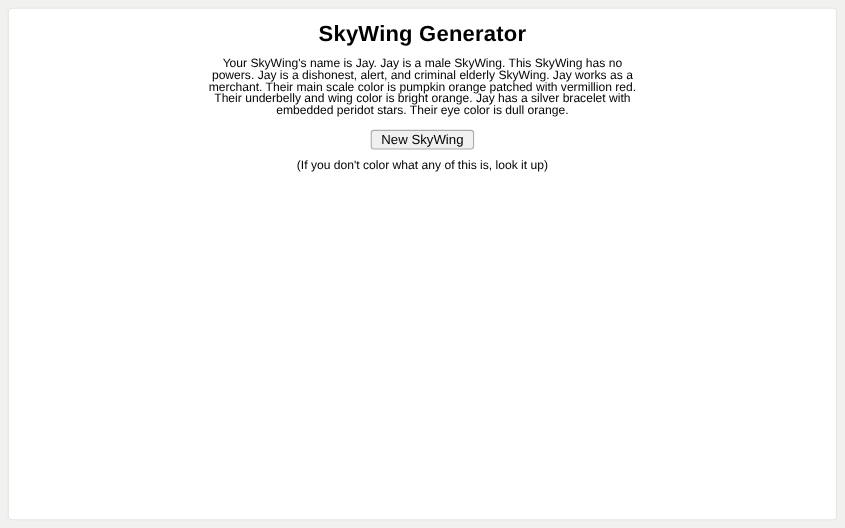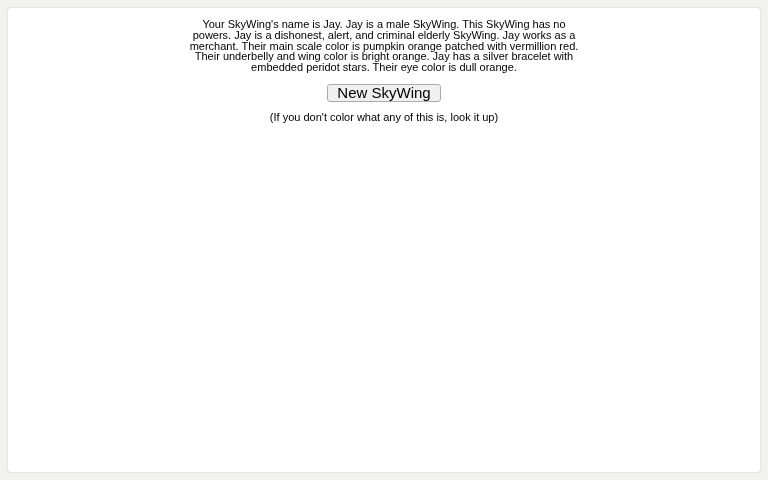--- a/index.html
+++ b/index.html
@@ -36,40 +36,41 @@
     margin: 11px auto 0 auto;
     font-size: 11px;
     line-height: 10.8px;
     color: var(--text, #000000);
   }
   .btn-row {
     margin-top: 11px;
   }
   .new-btn {
     font-family: "Liberation Sans", sans-serif;
-    font-size: 15px;
+    font-size: 12px;
     line-height: 12px;
     padding: 2px 9px;
     color: var(--text, #000000);
     background: var(--button-bg, #f0f0f0);
     border: 1px solid var(--button-border, #ababab);
     border-radius: 3px;
     cursor: pointer;
   }
   .note {
     margin: 9px 0 0 0;
     font-size: 11px;
     line-height: 12px;
     color: var(--text, #000000);
   }
 </style>
 </head>
 <body>
 
 <div class="content">
+  <h1 class="title">SkyWing Generator</h1>
 
   <p class="description">Your SkyWing's name is Jay. Jay is a male SkyWing. This SkyWing has no powers. Jay is a dishonest, alert, and criminal elderly SkyWing. Jay works as a merchant. Their main scale color is pumpkin orange patched with vermillion red. Their underbelly and wing color is bright orange. Jay has a silver bracelet with embedded peridot stars. Their eye color is dull orange.</p>
 
   <div class="btn-row">
     <button class="new-btn">New SkyWing</button>
   </div>
 
   <p class="note">(If you don't color what any of this is, look it up)</p>
 </div>
 

